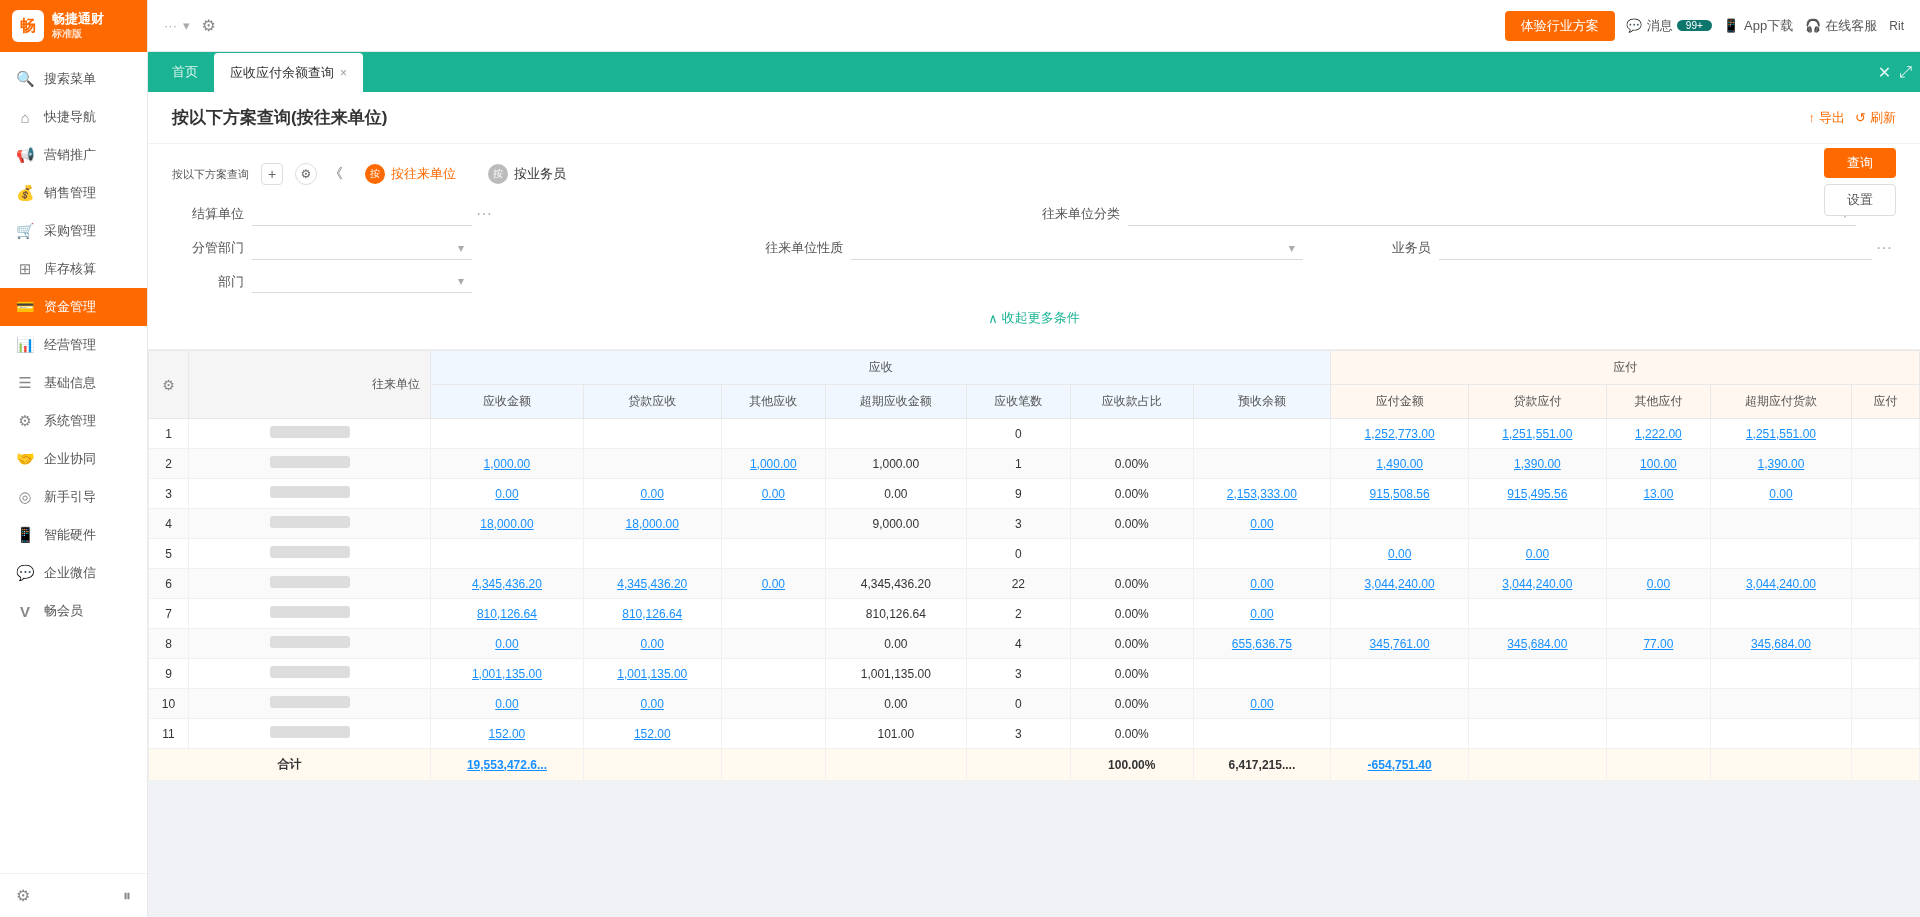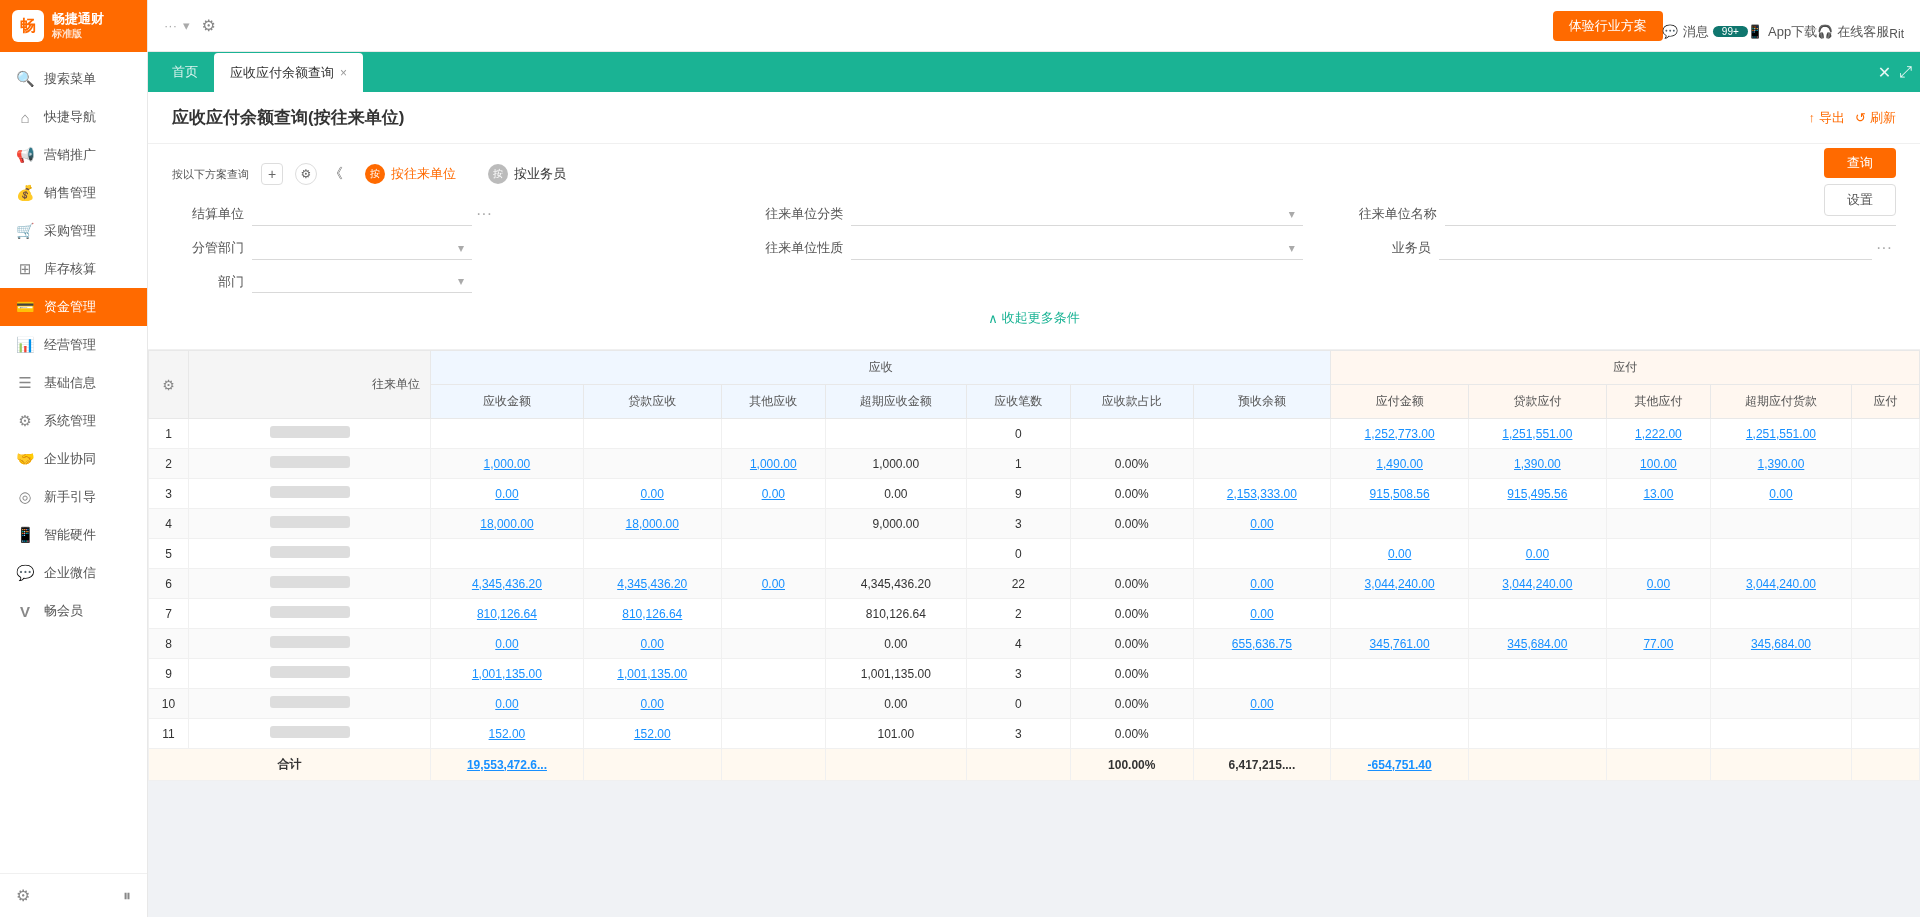--- a/index.html
+++ b/index.html
@@ -32,21 +32,21 @@
       border-top: 1px solid #f0f0f0; color: #888;
     }
 
     
     .header {
       position: fixed; left: 148px; top: 0; right: 0; height: 52px;
       background: #fff; border-bottom: 1px solid #e8e8e8; z-index: 99;
       display: flex; align-items: center; padding: 0 16px; gap: 12px;
     }
     .header-breadcrumb { display: flex; align-items: center; gap: 6px; color: #888; font-size: 13px; }
-    .header-actions { display: flex; align-items: flex-end; gap: 0; margin-left: auto; }
+    .header-actions { display: flex; align-items: center; gap: 12px; margin-left: auto; }
     .header-btn-promo {
       background: #ff6a00; color: #fff; border: none; border-radius: 4px;
       padding: 6px 16px; cursor: pointer; font-size: 13px;
     }
     .header-icon-btn { display: flex; align-items: center; gap: 4px; cursor: pointer; color: #555; font-size: 13px; }
     .badge { background: #0f766e; color: #fff; border-radius: 10px; padding: 0 9px; font-size: 10px; min-width: 18px; text-align: center; }
     .header-user { color: #555; font-size: 12px; cursor: pointer; }
 
     
     .main-content {
@@ -266,21 +266,21 @@
     </div>
     <div class="tabs-bar-right">
       <span class="tab-window-btn">✕</span>
       <span class="tab-window-btn">⤢</span>
     </div>
   </div>
 
   <div class="page-container">
 
     <div class="page-header">
-      <span class="page-title">应收应付余额查询(按往来单位)</span>
+      <span class="page-title">按以下方案查询(按往来单位)</span>
       <div class="page-header-actions">
         <div class="btn-export">
           <span>↑</span>
           <span>导出</span>
         </div>
         <div class="btn-refresh">
           <span>↺</span>
           <span>刷新</span>
         </div>
       </div>
@@ -314,24 +314,20 @@
         </div>
         <div class="filter-divider"></div>
         <div class="filter-field">
           <span class="filter-field-label">往来单位分类</span>
           <div class="filter-select">
             <span></span>
               <span class="filter-arrow">▾</span>
           </div>
         </div>
         <div class="filter-divider"></div>
-        <div class="filter-field">
-          <span class="filter-field-label">往来单位名称</span>
-          <input class="filter-input" style="">
-        </div>
       </div>
 
       <div class="filter-row">
         <div class="filter-field">
           <span class="filter-field-label">分管部门</span>
           <div class="filter-select" style="max-width:220px;">
             <span></span>
               <span class="filter-arrow">▾</span>
           </div>
         </div>

